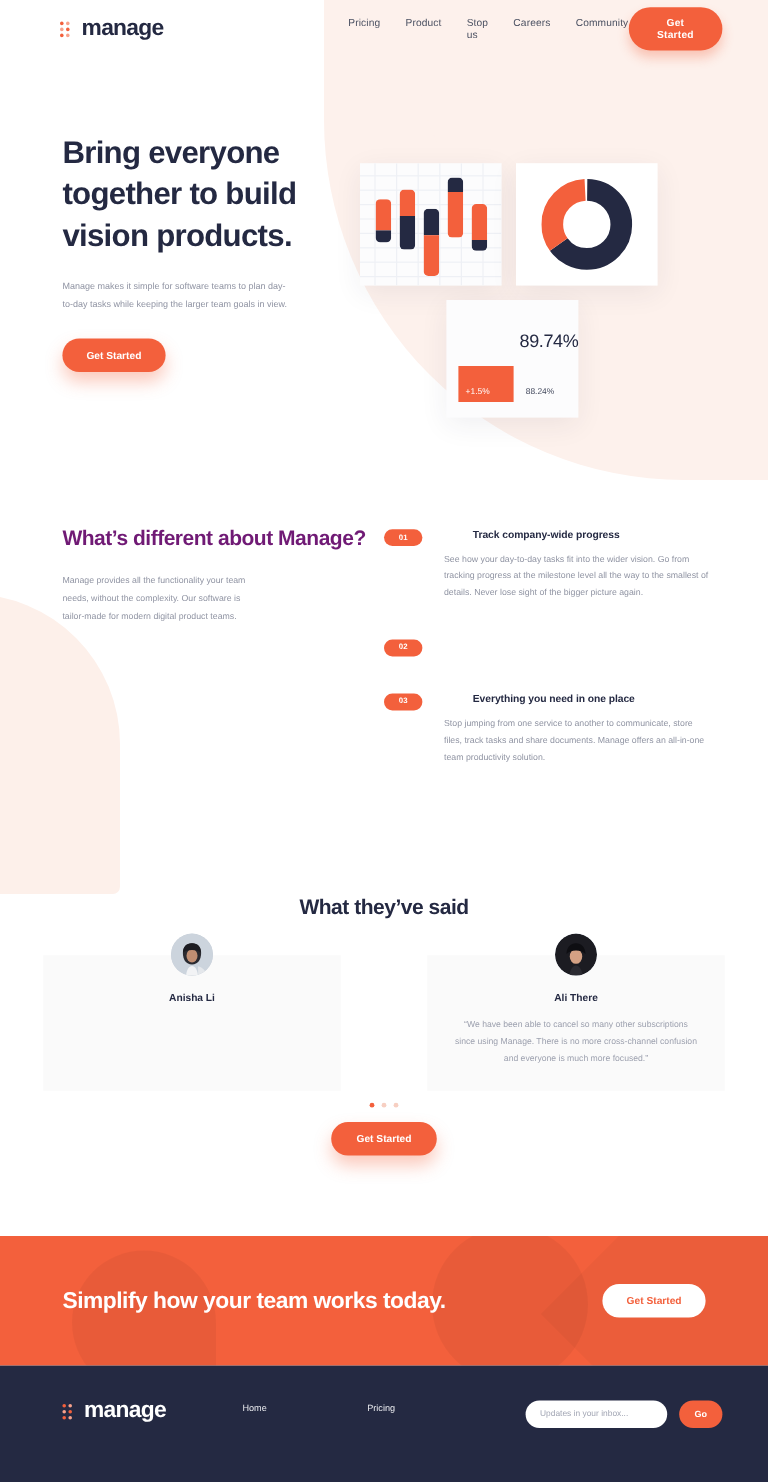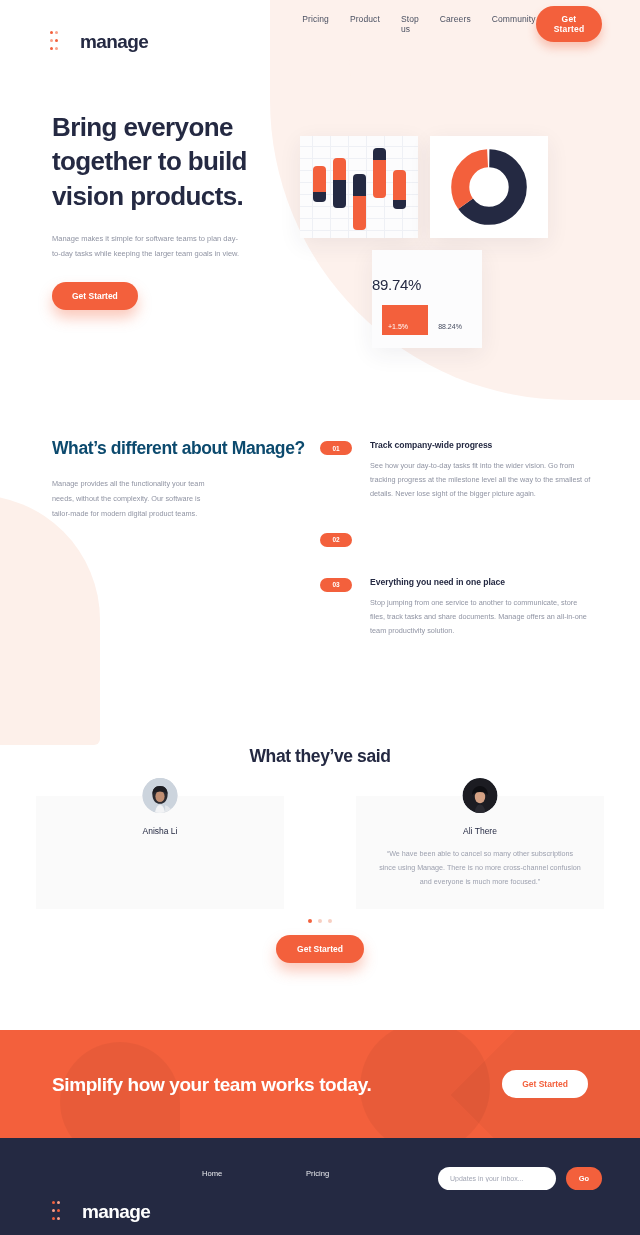--- a/index.html
+++ b/index.html
@@ -36,21 +36,21 @@
     border-radius: 50% 50% 6px 50%;
     z-index: 0;
   }
 
   
   .header {
     position: relative; z-index: 5;
     display: flex; align-items: center;
     height: 48px; padding: 0 38px 0 50px;
   }
-  .logo { display: flex; gap: 22px; margin-top: 36px; }
+  .logo { display: flex; align-items: center; gap: 10px; }
   .logo-dots { display: grid; grid-template-columns: 3px 3px; grid-gap: 2px; }
   .logo-dots i { display: block; width: 3px; height: 3px; background: #f3603c; border-radius: 50%; }
   .logo-dots i.pale { background: #f8a28c; }
   .logo-text { font-size: 19px; font-weight: 700; color: #242942; letter-spacing: -0.6px; }
   .logo-text.light { color: #ffffff; }
 
   .nav { display: flex; gap: 21px; margin-left: 154px; }
   .nav a { font-size: 8.5px; color: #4b5162; text-decoration: none; font-weight: 500; letter-spacing: .1px; }
 
   .btn-cta {
@@ -96,57 +96,57 @@
   .grid-lines { position: absolute; inset: 0; }
   .grid-lines .h { position: absolute; left: 0; right: 0; height: 1px; background: #eef0f5; }
   .grid-lines .v { position: absolute; top: 0; bottom: 0; width: 1px; background: #eef0f5; }
 
   .bars { position: absolute; inset: 0; display: flex; align-items: flex-start; justify-content: space-around; padding: 8px 9px; }
   .bar { width: 13px; border-radius: 4px; overflow: hidden; display: flex; flex-direction: column; }
   .bar .seg { width: 100%; }
 
   .donut-wrap { position: absolute; inset: 0; display: flex; align-items: center; justify-content: center; }
 
-  .stat-big { font-size: 15px; color: #242942; font-weight: 400; text-align: left; padding-top: 26px; letter-spacing: -.3px; }
+  .stat-big { font-size: 15px; color: #242942; font-weight: 400; text-align: right; padding-top: 26px; letter-spacing: -.3px; }
   .stat-row { position: absolute; left: 10px; right: 10px; bottom: 13px; display: flex; height: 30px; }
   .stat-chip { width: 46px; background: #f3603c; color: #fff; font-size: 7px; display: flex; align-items: flex-end; padding: 0 0 5px 6px; }
   .stat-alt { flex: 1; display: flex; align-items: flex-end; justify-content: center; padding-bottom: 5px; font-size: 7px; color: #444a5e; }
 
   
   .features { position: relative; z-index: 3; display: flex; padding: 86px 40px 0 52px; }
   .feat-left { width: 268px; }
-  .feat-h2 { font-size: 17.5px; line-height: 1.42; font-weight: 700; color: #0c4a6e; letter-spacing: -.4px; }
+  .feat-h2 { font-size: 17.5px; line-height: 1.42; font-weight: 700; color: #701a75; letter-spacing: -.4px; }
   .feat-p { margin-top: 16px; width: 168px; font-size: 7.3px; line-height: 2.05; color: #9094a3; }
   .feat-list { flex: 1; padding-top: 4px; }
   .feat-item { display: flex; margin-bottom: 30px; }
   .feat-num {
     width: 32px; height: 14px; flex: 0 0 32px;
     background: #f3603c; color: #fff;
     border-radius: 9px; font-size: 6.5px; font-weight: 700;
     display: flex; align-items: center; justify-content: center;
     margin-top: 1px;
   }
   .feat-body { padding-left: 18px; }
-  .feat-title { font-size: 8.6px; font-weight: 700; color: #242942; letter-spacing: -.05px; }
+  .feat-title { font-size: 8.6px; font-weight: 700; color: #242942; letter-spacing: -.05px; margin-left: 24px; }
   .feat-desc { margin-top: 9px; font-size: 7.3px; line-height: 1.95; color: #9094a3; max-width: 222px; }
 
   
   .testimonials { position: relative; z-index: 3; padding-top: 78px; }
   .test-h2 { text-align: center; font-size: 17.5px; font-weight: 700; color: #242942; letter-spacing: -.4px; }
   .test-row { display: flex; justify-content: space-between; padding: 29px 36px 0 36px; }
   .test-card {
     position: relative; width: 248px; background: #fafafa;
     padding: 30px 22px 20px 22px; text-align: center;
   }
   .test-avatar {
     position: absolute; top: -18px; left: 50%; transform: translateX(-50%);
     width: 35px; height: 35px; border-radius: 50%; overflow: hidden;
     background: #c8cfd9;
   }
-  .test-name { font-size: 8.5px; font-weight: 400; color: #242942; }
+  .test-name { font-size: 8.5px; font-weight: 700; color: #242942; }
   .test-quote { margin-top: 11px; font-size: 7.2px; line-height: 1.95; color: #9da1af; }
   .dots { display: flex; justify-content: center; gap: 6px; margin-top: 10px; }
   .dots i { width: 4px; height: 4px; border-radius: 50%; background: #f7cfc2; display: block; }
   .dots i.on { background: #f3603c; }
   .btn-test-wrap { display: flex; justify-content: center; margin-top: 12px; }
   .btn-test {
     background: #f3603c; color: #fff; font-size: 8.5px; font-weight: 700;
     border: none; border-radius: 20px; padding: 9px 21px;
     box-shadow: 0 8px 14px rgba(243,96,60,.34); cursor: pointer;
   }

